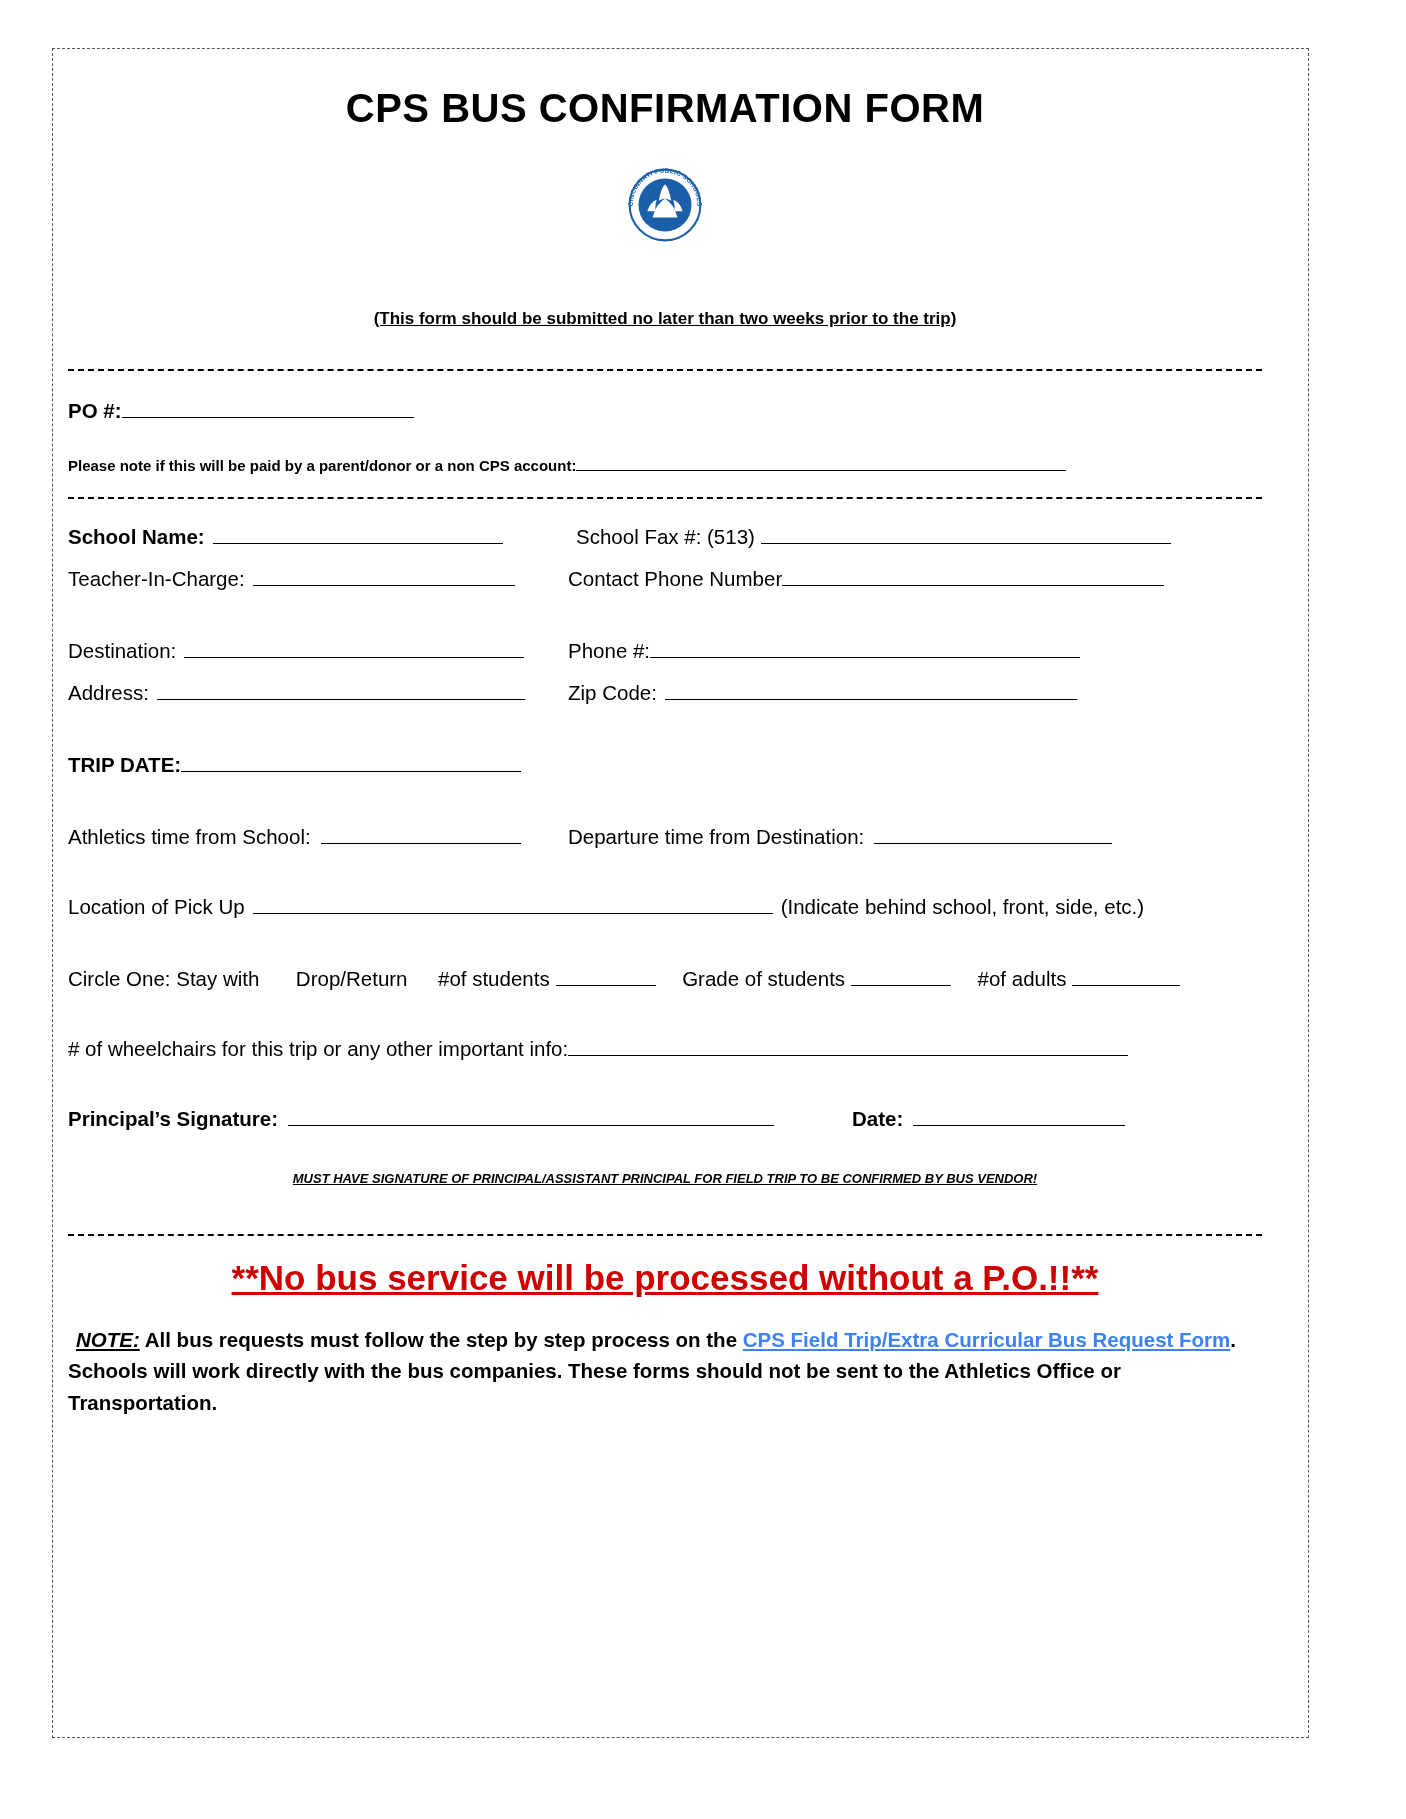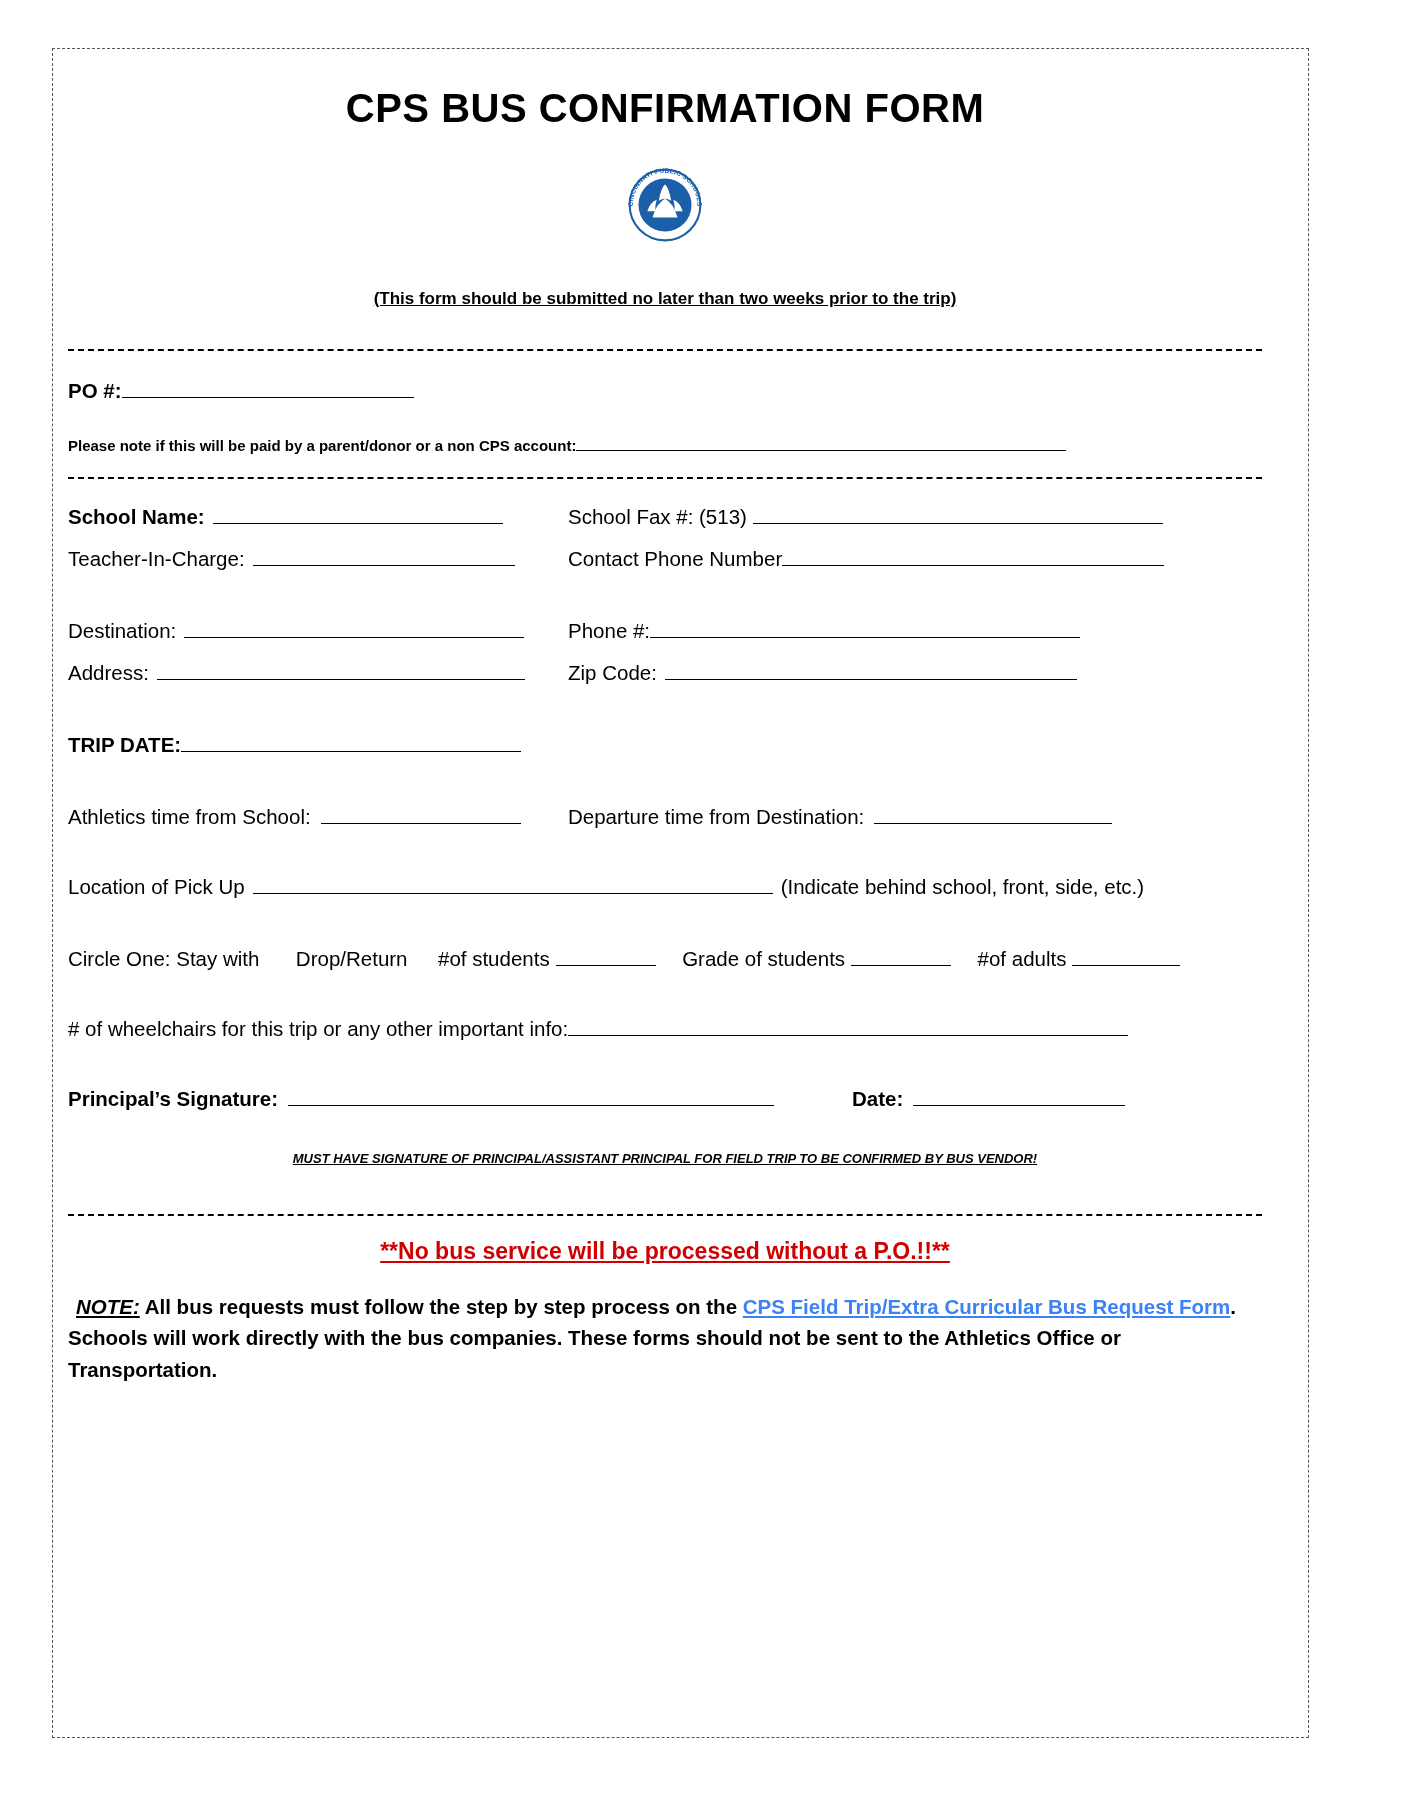--- a/index.html
+++ b/index.html
@@ -50,21 +50,21 @@
   }
   .logo {
     width: 104px;
     height: 104px;
   }
   .subtitle {
     text-align: center;
     font-size: 17px;
     font-weight: bold;
     text-decoration: underline;
-    margin-top: 32px;
+    margin-top: 52px;
   }
   .divider {
     margin-top: 40px;
     border-top: 2px dashed #000;
     height: 0;
     width: 100%;
   }
   .row {
     display: flex;
     align-items: baseline;
@@ -90,21 +90,21 @@
   .blank {
     display: inline-block;
     border-bottom: 1.4px solid #000;
     height: 0.95em;
     vertical-align: baseline;
   }
   .note-red {
     text-align: center;
     color: #d00000;
     font-weight: bold;
-    font-size: 23px;
+    font-size: 35px;
     text-decoration: underline;
     margin-top: 22px;
   }
   .footnote {
     font-size: 20.5px;
     font-weight: bold;
     line-height: 1.52;
     margin-top: 26px;
   }
   .footnote .u-i {
@@ -172,21 +172,21 @@
         <span class="lbl b">PO #:</span><span class="blank" style="width:292px;"></span>
       </div>
     </div>
 
     <div style="margin-top:32px;">
       <span class="small">Please note if this will be paid by a parent/donor or a non CPS account:</span><span class="blank" style="width:490px;"></span>
     </div>
 
     <div class="divider" style="margin-top:22px;"></div>
 
-    <div class="row" style="margin-top:26px;">
+    <div class="row" style="margin-top:26px;gap:8px;">
       <div class="col-left">
         <span class="lbl b">School Name:</span><span class="blank" style="width:290px; margin-left:8px;"></span>
       </div>
       <div class="col-right">
         <span class="lbl">School Fax #: (513)</span><span class="blank" style="width:410px; margin-left:6px;"></span>
       </div>
     </div>
 
     <div class="row" style="margin-top:18px;">
       <div class="col-left">

